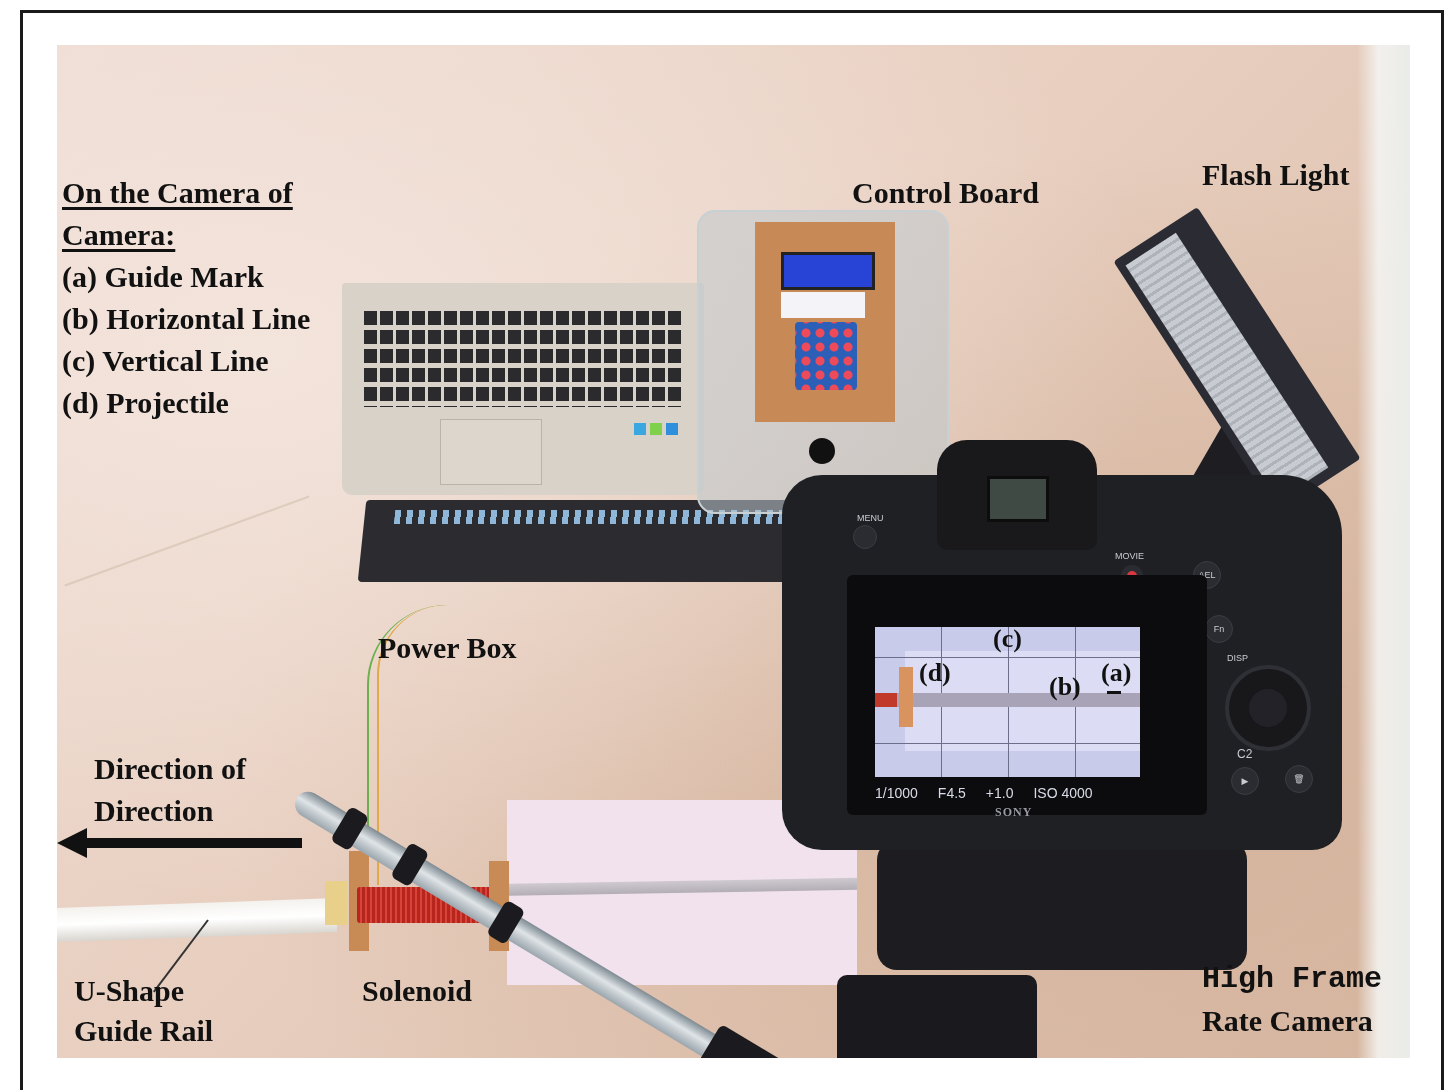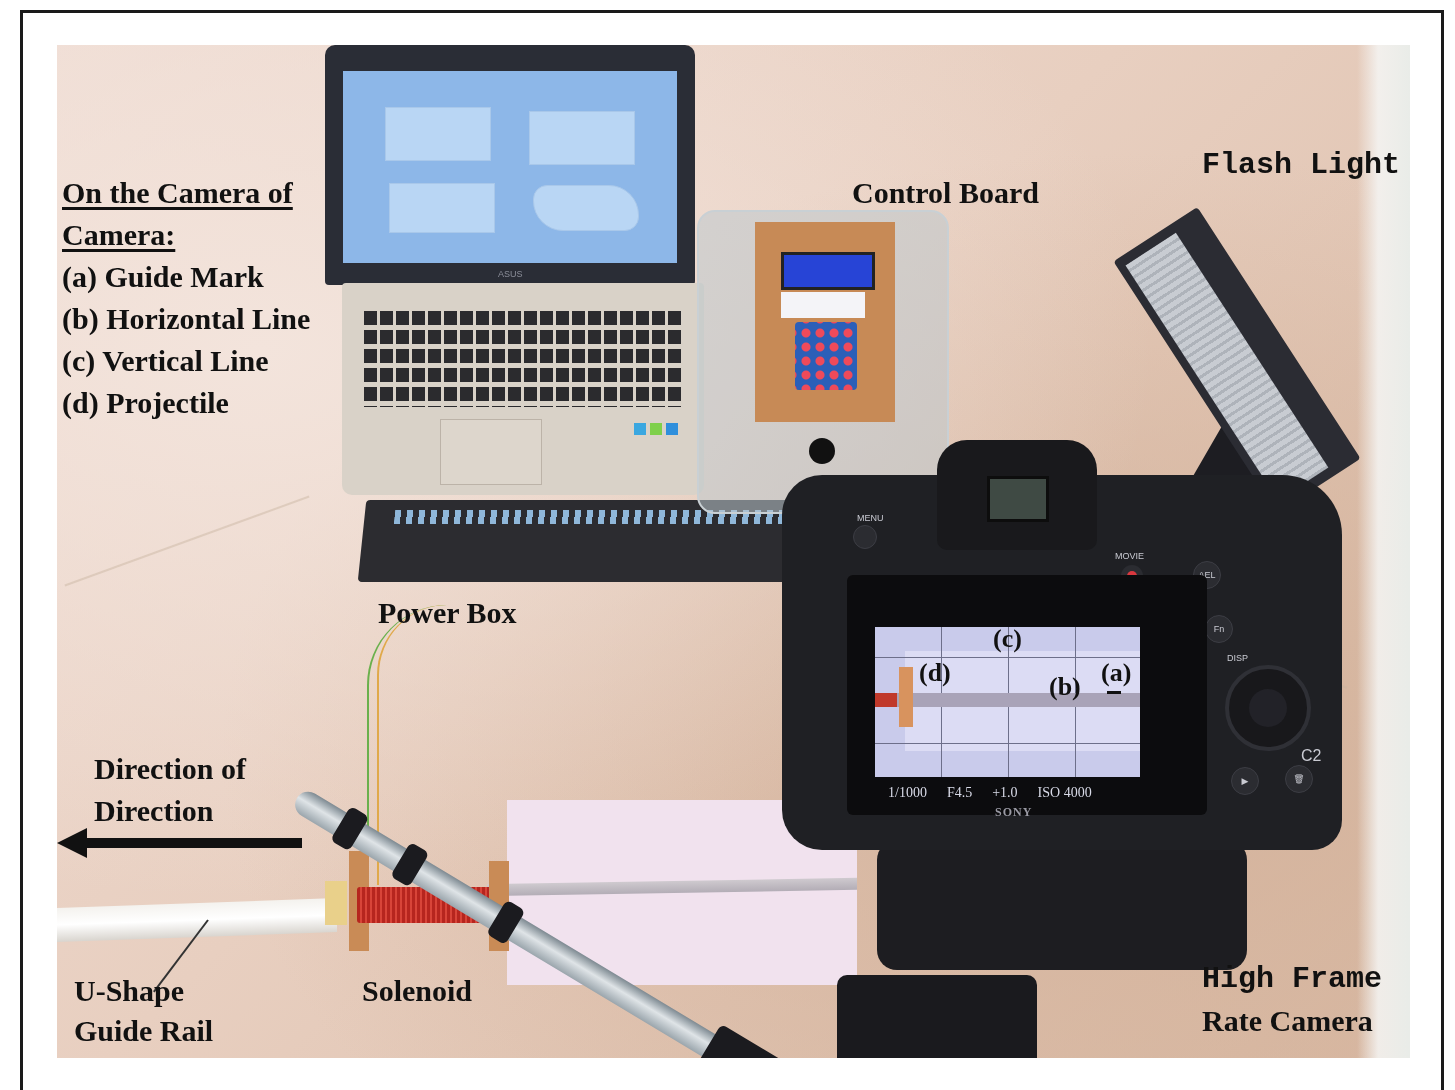--- a/index.html
+++ b/index.html
@@ -45,21 +45,21 @@
   .vf{left:880px;top:395px;width:160px;height:110px;background:#19191c;border-radius:30px 30px 10px 10px;}
   .vf-glass{position:absolute;left:50px;top:36px;width:56px;height:40px;background:#3f4a44;border:3px solid #0d0d0d;}
   .cam-screen{left:790px;top:530px;width:360px;height:240px;background:#0c0c0e;border-radius:6px;}
   .lcd-img{position:absolute;left:28px;top:52px;width:265px;height:150px;background:#c9cbeb;overflow:hidden;}
   .grid-v{position:absolute;top:0;width:1px;height:100%;background:#6d6f8a;}
   .grid-h{position:absolute;left:0;height:1px;width:100%;background:#6d6f8a;}
   .rail-lcd{position:absolute;left:0;top:66px;width:100%;height:14px;background:#a9a3b8;}
   .red-lcd{position:absolute;left:0;top:66px;width:22px;height:14px;background:#c0392b;}
   .proj-lcd{position:absolute;left:24px;top:40px;width:14px;height:60px;background:#d8935e;}
   .lcd-label{position:absolute;font-weight:bold;font-size:26px;color:#111;line-height:28px;}
-  .hud{position:absolute;left:41px;top:210px;width:300px;height:18px;color:#d9dbe8;font-family:Liberation Serif, serif;font-size:14px;display:flex;gap:20px;}
+  .hud{position:absolute;left:28px;top:210px;width:300px;height:18px;color:#d9dbe8;font-family:Liberation Sans, sans-serif;font-size:14px;display:flex;gap:20px;}
   .sony{position:absolute;left:148px;top:230px;color:#9a9aa4;font-family:"Liberation Serif",serif;font-weight:bold;font-size:12px;letter-spacing:1px;}
   .btn{position:absolute;border-radius:50%;background:#2b2c31;border:1px solid #3c3d44;color:#c9cad2;font-family:"Liberation Sans",sans-serif;font-size:9px;text-align:center;}
   .dial{left:1168px;top:620px;width:78px;height:78px;border-radius:50%;background:#18181b;border:4px solid #2f3036;}
   .dial-inner{position:absolute;left:20px;top:20px;width:38px;height:38px;border-radius:50%;background:#222228;}
   .rec{left:1064px;top:520px;width:22px;height:22px;border-radius:50%;background:#2b2c31;}
   .rec-dot{position:absolute;left:6px;top:6px;width:10px;height:10px;border-radius:50%;background:#d9383f;}
   .tiny{position:absolute;color:#c9cad2;font-family:"Liberation Sans",sans-serif;font-size:9px;}
   
   .tripod-head{left:820px;top:795px;width:370px;height:130px;background:#1d1d21;border-radius:20px;}
   .tripod-leg{left:780px;top:930px;width:200px;height:130px;background:#1a1a1e;border-radius:10px;}
@@ -85,29 +85,20 @@
 <div class="frame"></div>
 
 <div class="photo">
 
   <div class="seam" style="left:0;top:495px;width:260px;height:2px;transform:rotate(-20deg);"></div>
   <div class="seam" style="left:900px;top:580px;width:400px;height:2px;transform:rotate(18deg);"></div>
   <div class="abs wall"></div>
 
   <div class="abs paper"></div>
 
-  <div class="abs lap-lid">
-    <div class="abs lap-screen">
-      <div class="chart" style="left:42px;top:36px;width:104px;height:52px;"></div>
-      <div class="chart" style="left:186px;top:40px;width:104px;height:52px;"></div>
-      <div class="chart" style="left:46px;top:112px;width:104px;height:48px;"></div>
-      <div class="chart" style="left:190px;top:114px;width:104px;height:44px;border-radius:14px 30px 14px 30px;"></div>
-    </div>
-    <div class="tiny" style="left:173px;top:224px;color:#8b8e99;">ASUS</div>
-  </div>
   <div class="abs lap-base">
     <div class="keys"></div>
     <div class="keyrows"></div>
     <div class="pad"></div>
     <div class="abs" style="left:292px;top:140px;width:12px;height:12px;background:#3aa7e0;"></div>
     <div class="abs" style="left:308px;top:140px;width:12px;height:12px;background:#7fd04b;"></div>
     <div class="abs" style="left:324px;top:140px;width:12px;height:12px;background:#2f8fdc;"></div>
   </div>
 
   <div class="abs pbox">
@@ -159,21 +150,21 @@
   <div class="btn" style="left:796px;top:480px;width:22px;height:22px;"></div>
   <div class="tiny" style="left:1058px;top:506px;text-align:center;">MOVIE</div>
   <div class="btn" style="left:1136px;top:516px;width:26px;height:26px;line-height:26px;">AEL</div>
   <div class="btn" style="left:1148px;top:570px;width:26px;height:26px;line-height:26px;">Fn</div>
   <div class="tiny" style="left:1170px;top:608px;">DISP</div>
   <div class="abs dial">
       <div class="dial-inner"></div>
     </div>
   <div class="btn" style="left:1174px;top:722px;width:26px;height:26px;line-height:26px;">▶</div>
   <div class="btn" style="left:1228px;top:720px;width:26px;height:26px;line-height:26px;">🗑</div>
-  <div class="tiny" style="left:1244px;top:702px;font-size:16px;text-align:right;">C2</div>
+  <div class="tiny" style="left:1180px;top:702px;font-size:12px;text-align:right;">C2</div>
 
   <div class="abs cam-screen">
     <div class="lcd-img">
       <div class="abs" style="left:30px;top:24px;width:235px;height:100px;background:#dcdcf4;"></div>
       <div class="grid-v" style="left:66px;"></div>
       <div class="grid-v" style="left:133px;"></div>
       <div class="grid-v" style="left:200px;"></div>
       <div class="grid-h" style="top:30px;"></div>
       <div class="grid-h" style="top:73px;"></div>
       <div class="grid-h" style="top:116px;"></div>
@@ -201,21 +192,21 @@
 </div>
 
 <div class="label u" style="left:62px;top:172px;">On the Camera of</div>
 <div class="label u" style="left:62px;top:214px;">Camera:</div>
 <div class="label" style="left:62px;top:256px;">(a) Guide Mark</div>
 <div class="label" style="left:62px;top:298px;">(b) Horizontal Line</div>
 <div class="label" style="left:62px;top:340px;">(c) Vertical Line</div>
 <div class="label" style="left:62px;top:382px;">(d) Projectile</div>
 
 <div class="label" style="left:852px;top:172px;">Control Board</div>
-<div class="label" style="left:1202px;top:144px;font-family:Liberation Mono, monospace;">Flash Light</div>
-<div class="label" style="left:378px;top:592px;">Power Box</div>
+<div class="label" style="left:1202px;top:154px;">Flash Light</div>
+<div class="label" style="left:378px;top:627px;">Power Box</div>
 <div class="label" style="left:94px;top:748px;">Direction of</div>
 <div class="label" style="left:94px;top:790px;">Direction</div>
 <div class="label" style="left:74px;top:970px;">U-Shape</div>
 <div class="label" style="left:74px;top:1010px;">Guide Rail</div>
 <div class="label" style="left:362px;top:970px;">Solenoid</div>
 <div class="label" style="left:1202px;top:958px;font-family:Liberation Mono, monospace;">High Frame</div>
 <div class="label" style="left:1202px;top:1000px;">Rate Camera</div>
 
 </body></html>

